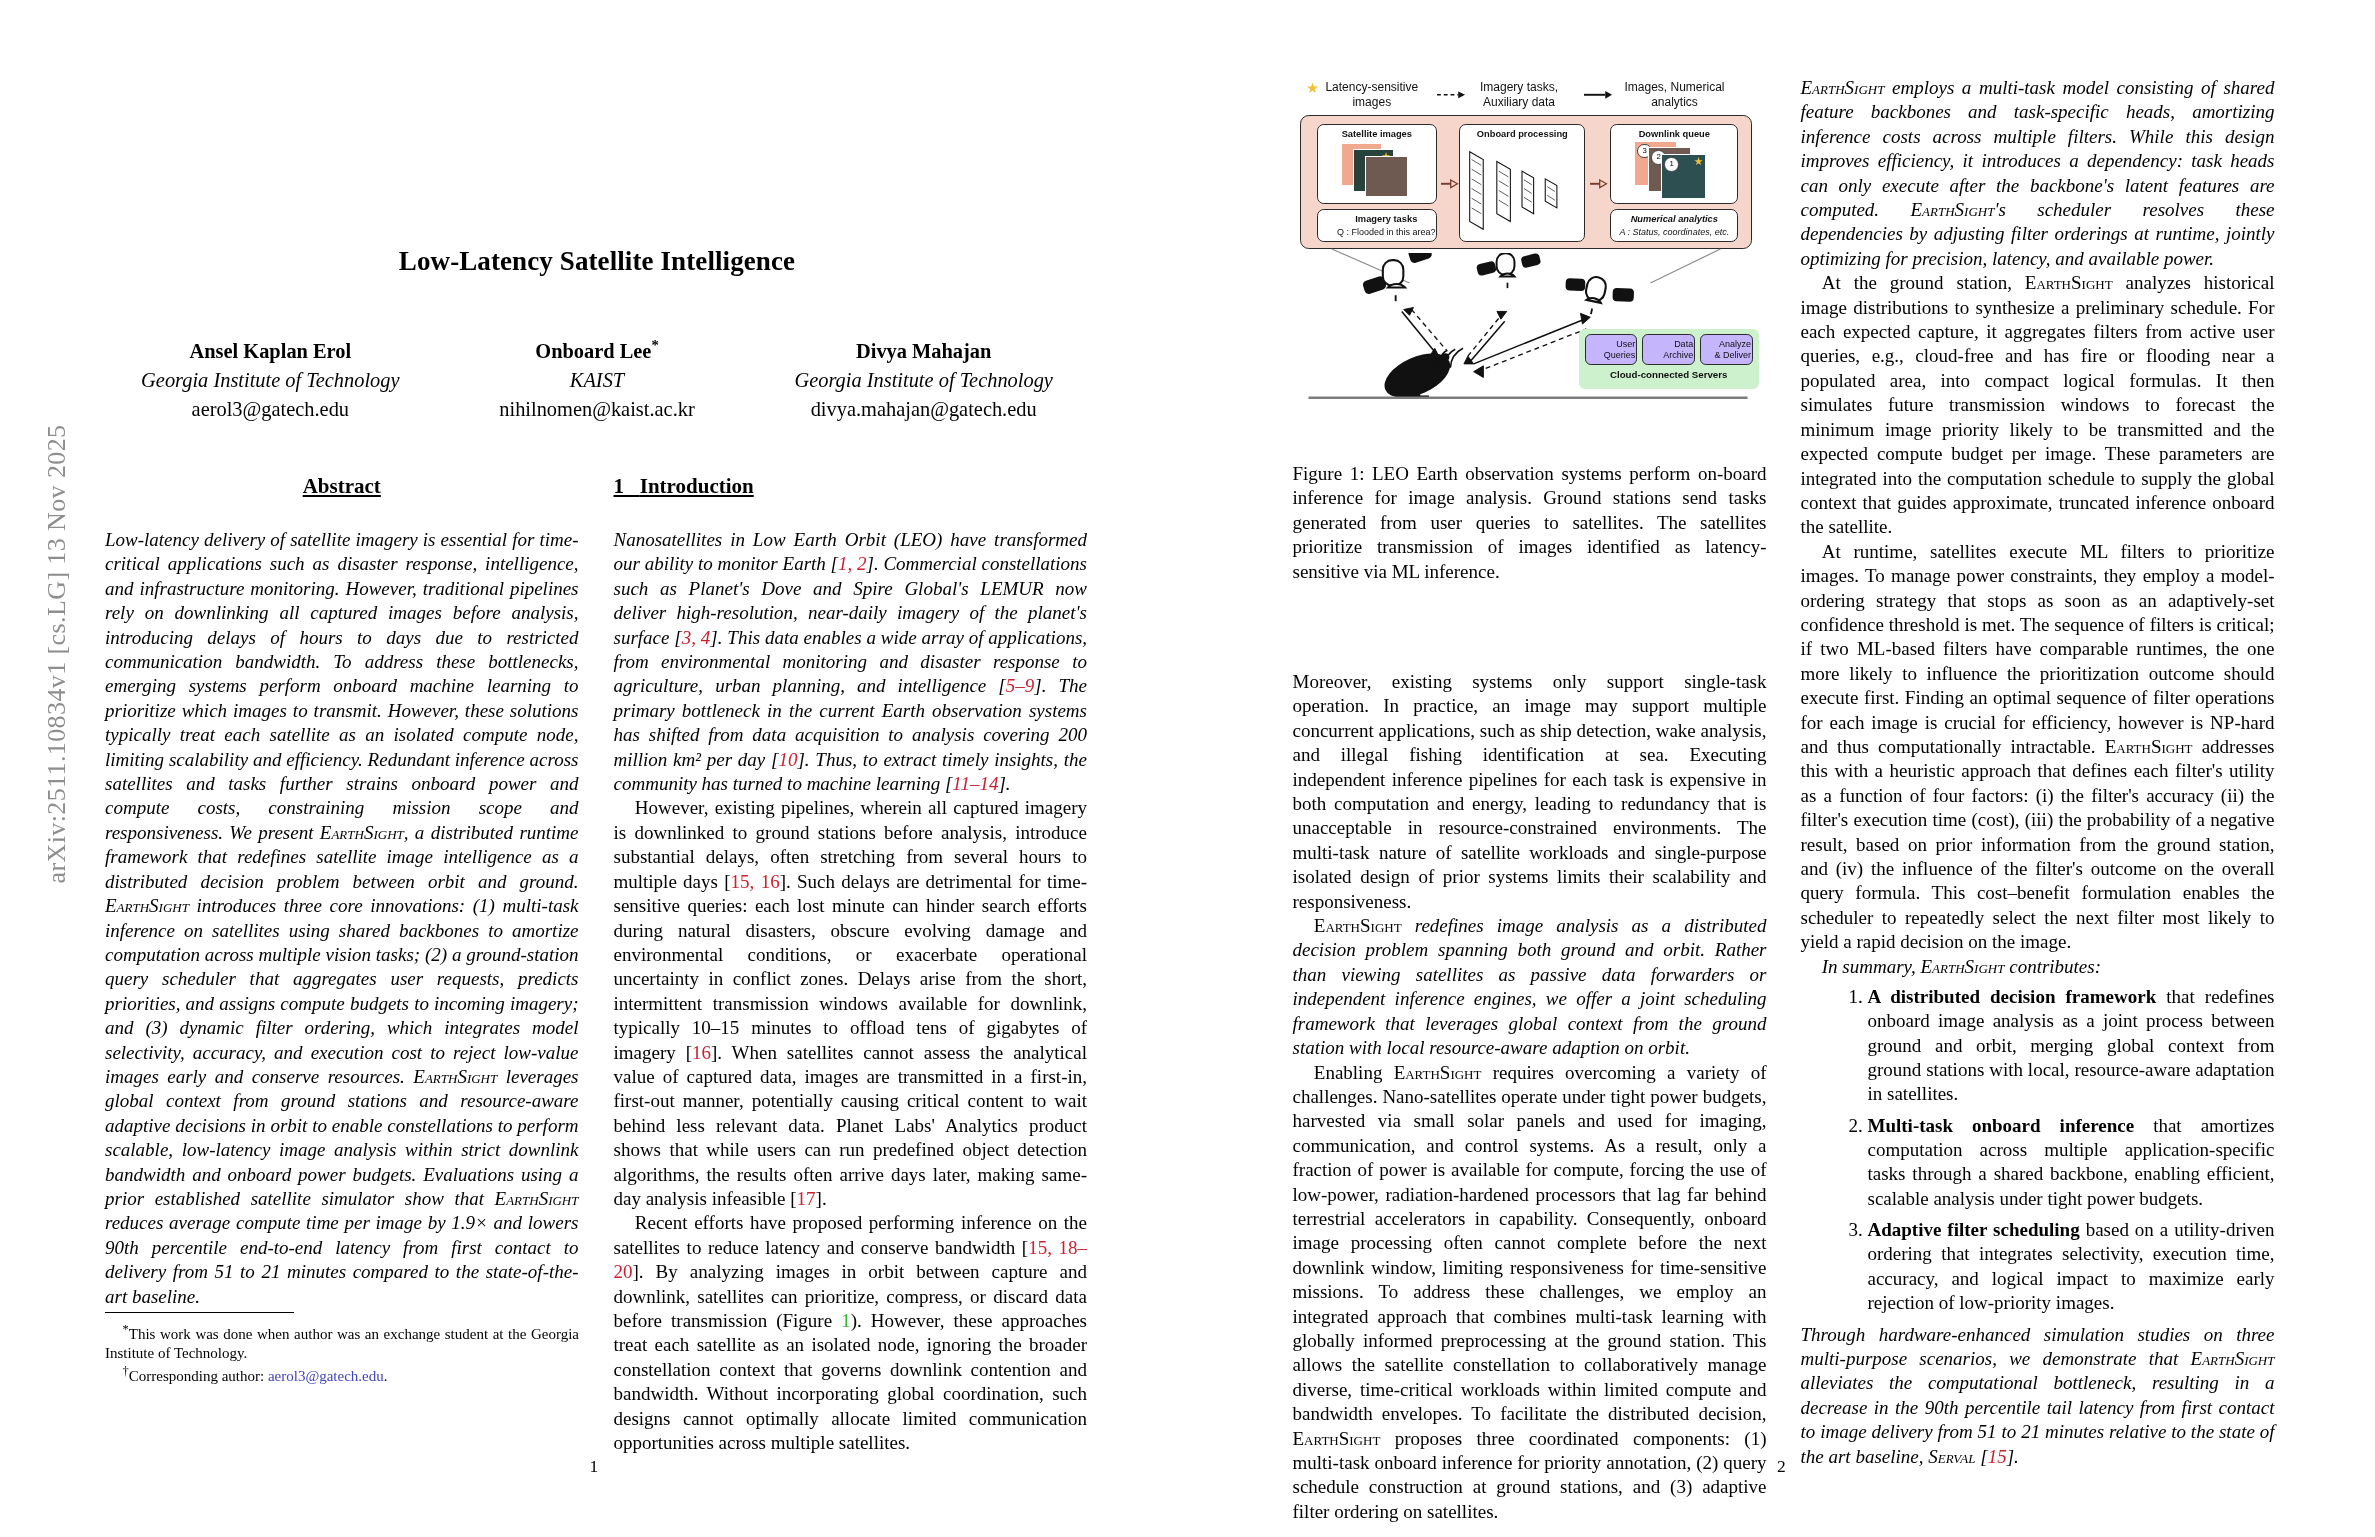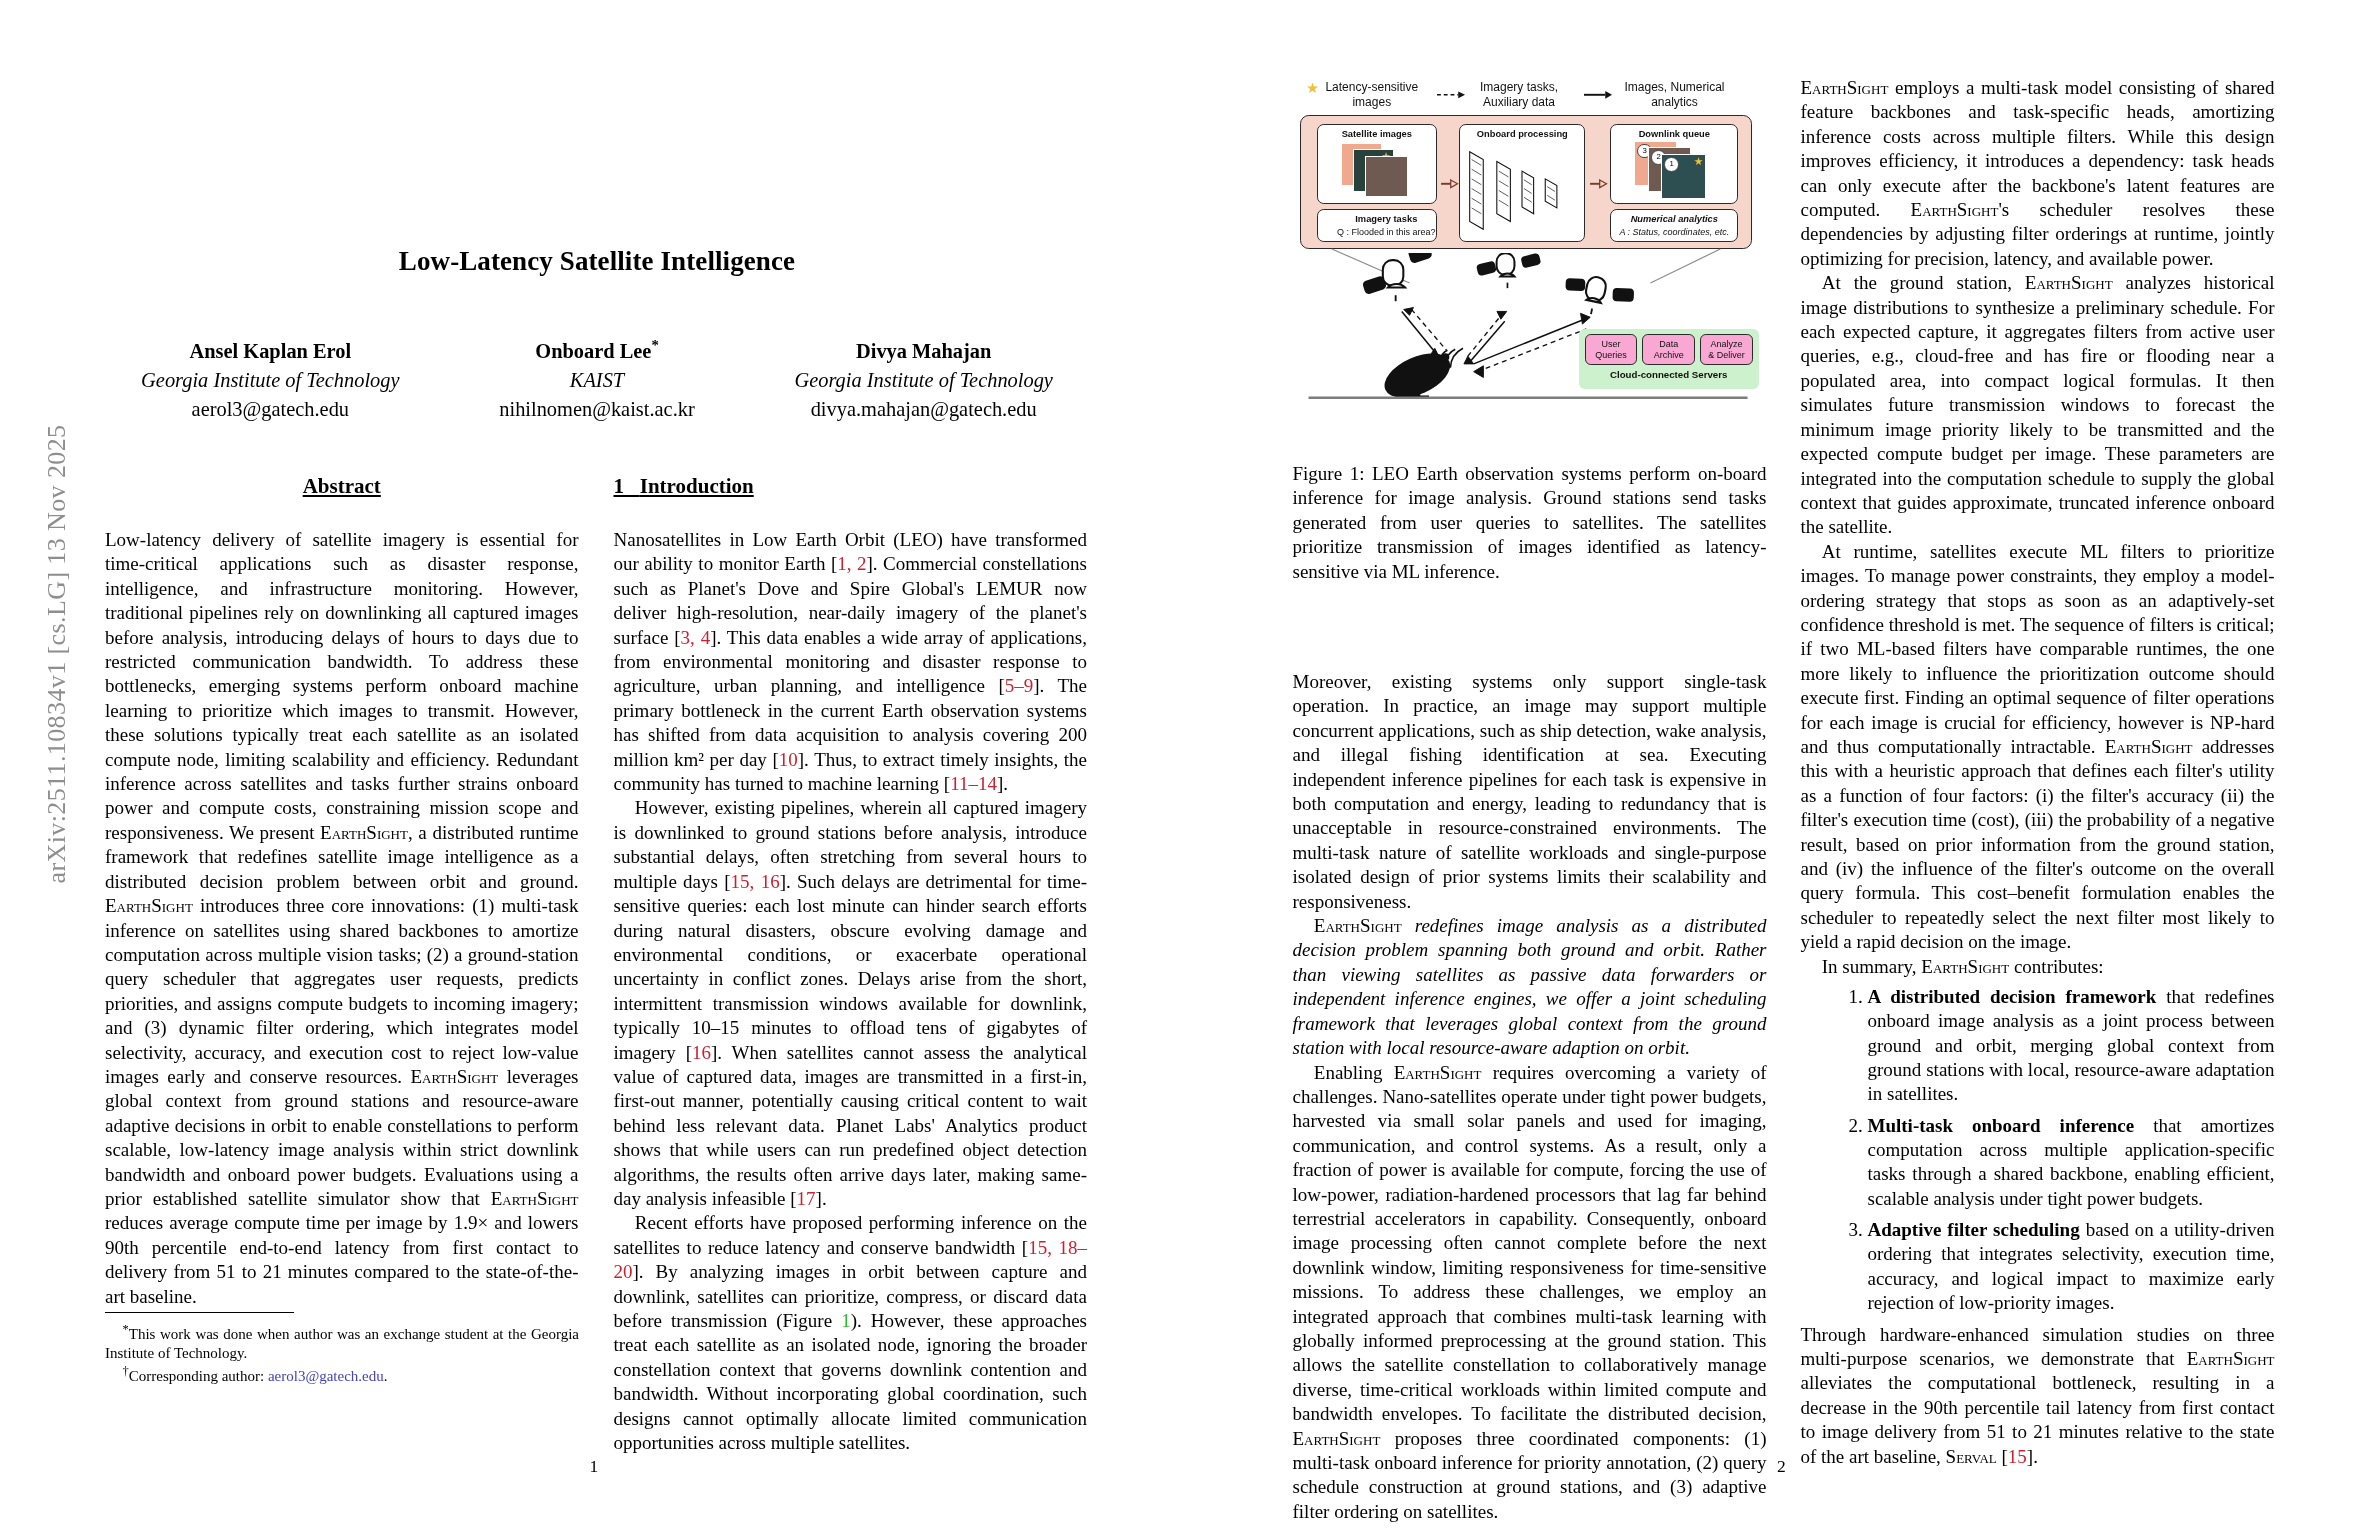--- a/index.html
+++ b/index.html
@@ -108,21 +108,21 @@
   .sec-head-center { text-align: center; }
   p.body {
     margin: 0;
     font-size: 19px;
     line-height: 1.285;
     text-align: justify;
     text-justify: inter-word;
     hyphens: none;
   }
   p.body + p.body { text-indent: 21.3px; }
-  p.body.noindent { text-indent: 0; }
+  p.body.noindent { text-indent: 0; font-style: italic; }
   .lnk { color: #4444bb; }
   b.bold { font-weight: bold; }
 
   
   .footnotes {
     position: absolute;
     left: 105px;
     top: 1312px;
     width: 474px;
   }
@@ -226,22 +226,22 @@
     position: absolute; left: 0; top: 177px; width: 100%; height: 146px;
   }
   .cloud-servers {
     position: absolute; right: 7.8px; bottom: 9.7px;
     width: 180px; height: 60px;
     background: #cdf0cd; border-radius: 5.8px;
     font-family: "Liberation Sans", sans-serif;
   }
   .cs-row { display: flex; gap: 4.9px; padding: 4.9px 5.8px 0 5.8px; }
   .cs-chip {
-    flex: 1; background: #f9a8d4; border: 1.2px solid #2a2a2a; border-radius: 5.8px;
-    text-align: center; font-size: 9px; line-height: 1.18; padding: 3.9px 1px; color:#111;
+    flex: 1; background: #c4b5fd; border: 1.2px solid #2a2a2a; border-radius: 5.8px;
+    text-align: right; font-size: 9px; line-height: 1.18; padding: 3.9px 1px; color:#111;
   }
   .cs-title { text-align: center; font-size: 9.7px; font-weight: bold; margin-top: 3.9px; color:#111; }
 
   .figcap {
     position: absolute; left: 105px; top: 462px; width: 474px;
     font-size: 19px; line-height: 1.285; text-align: justify;
   }
   .cols-p2-right {
     position: absolute;
     left: 613px;

